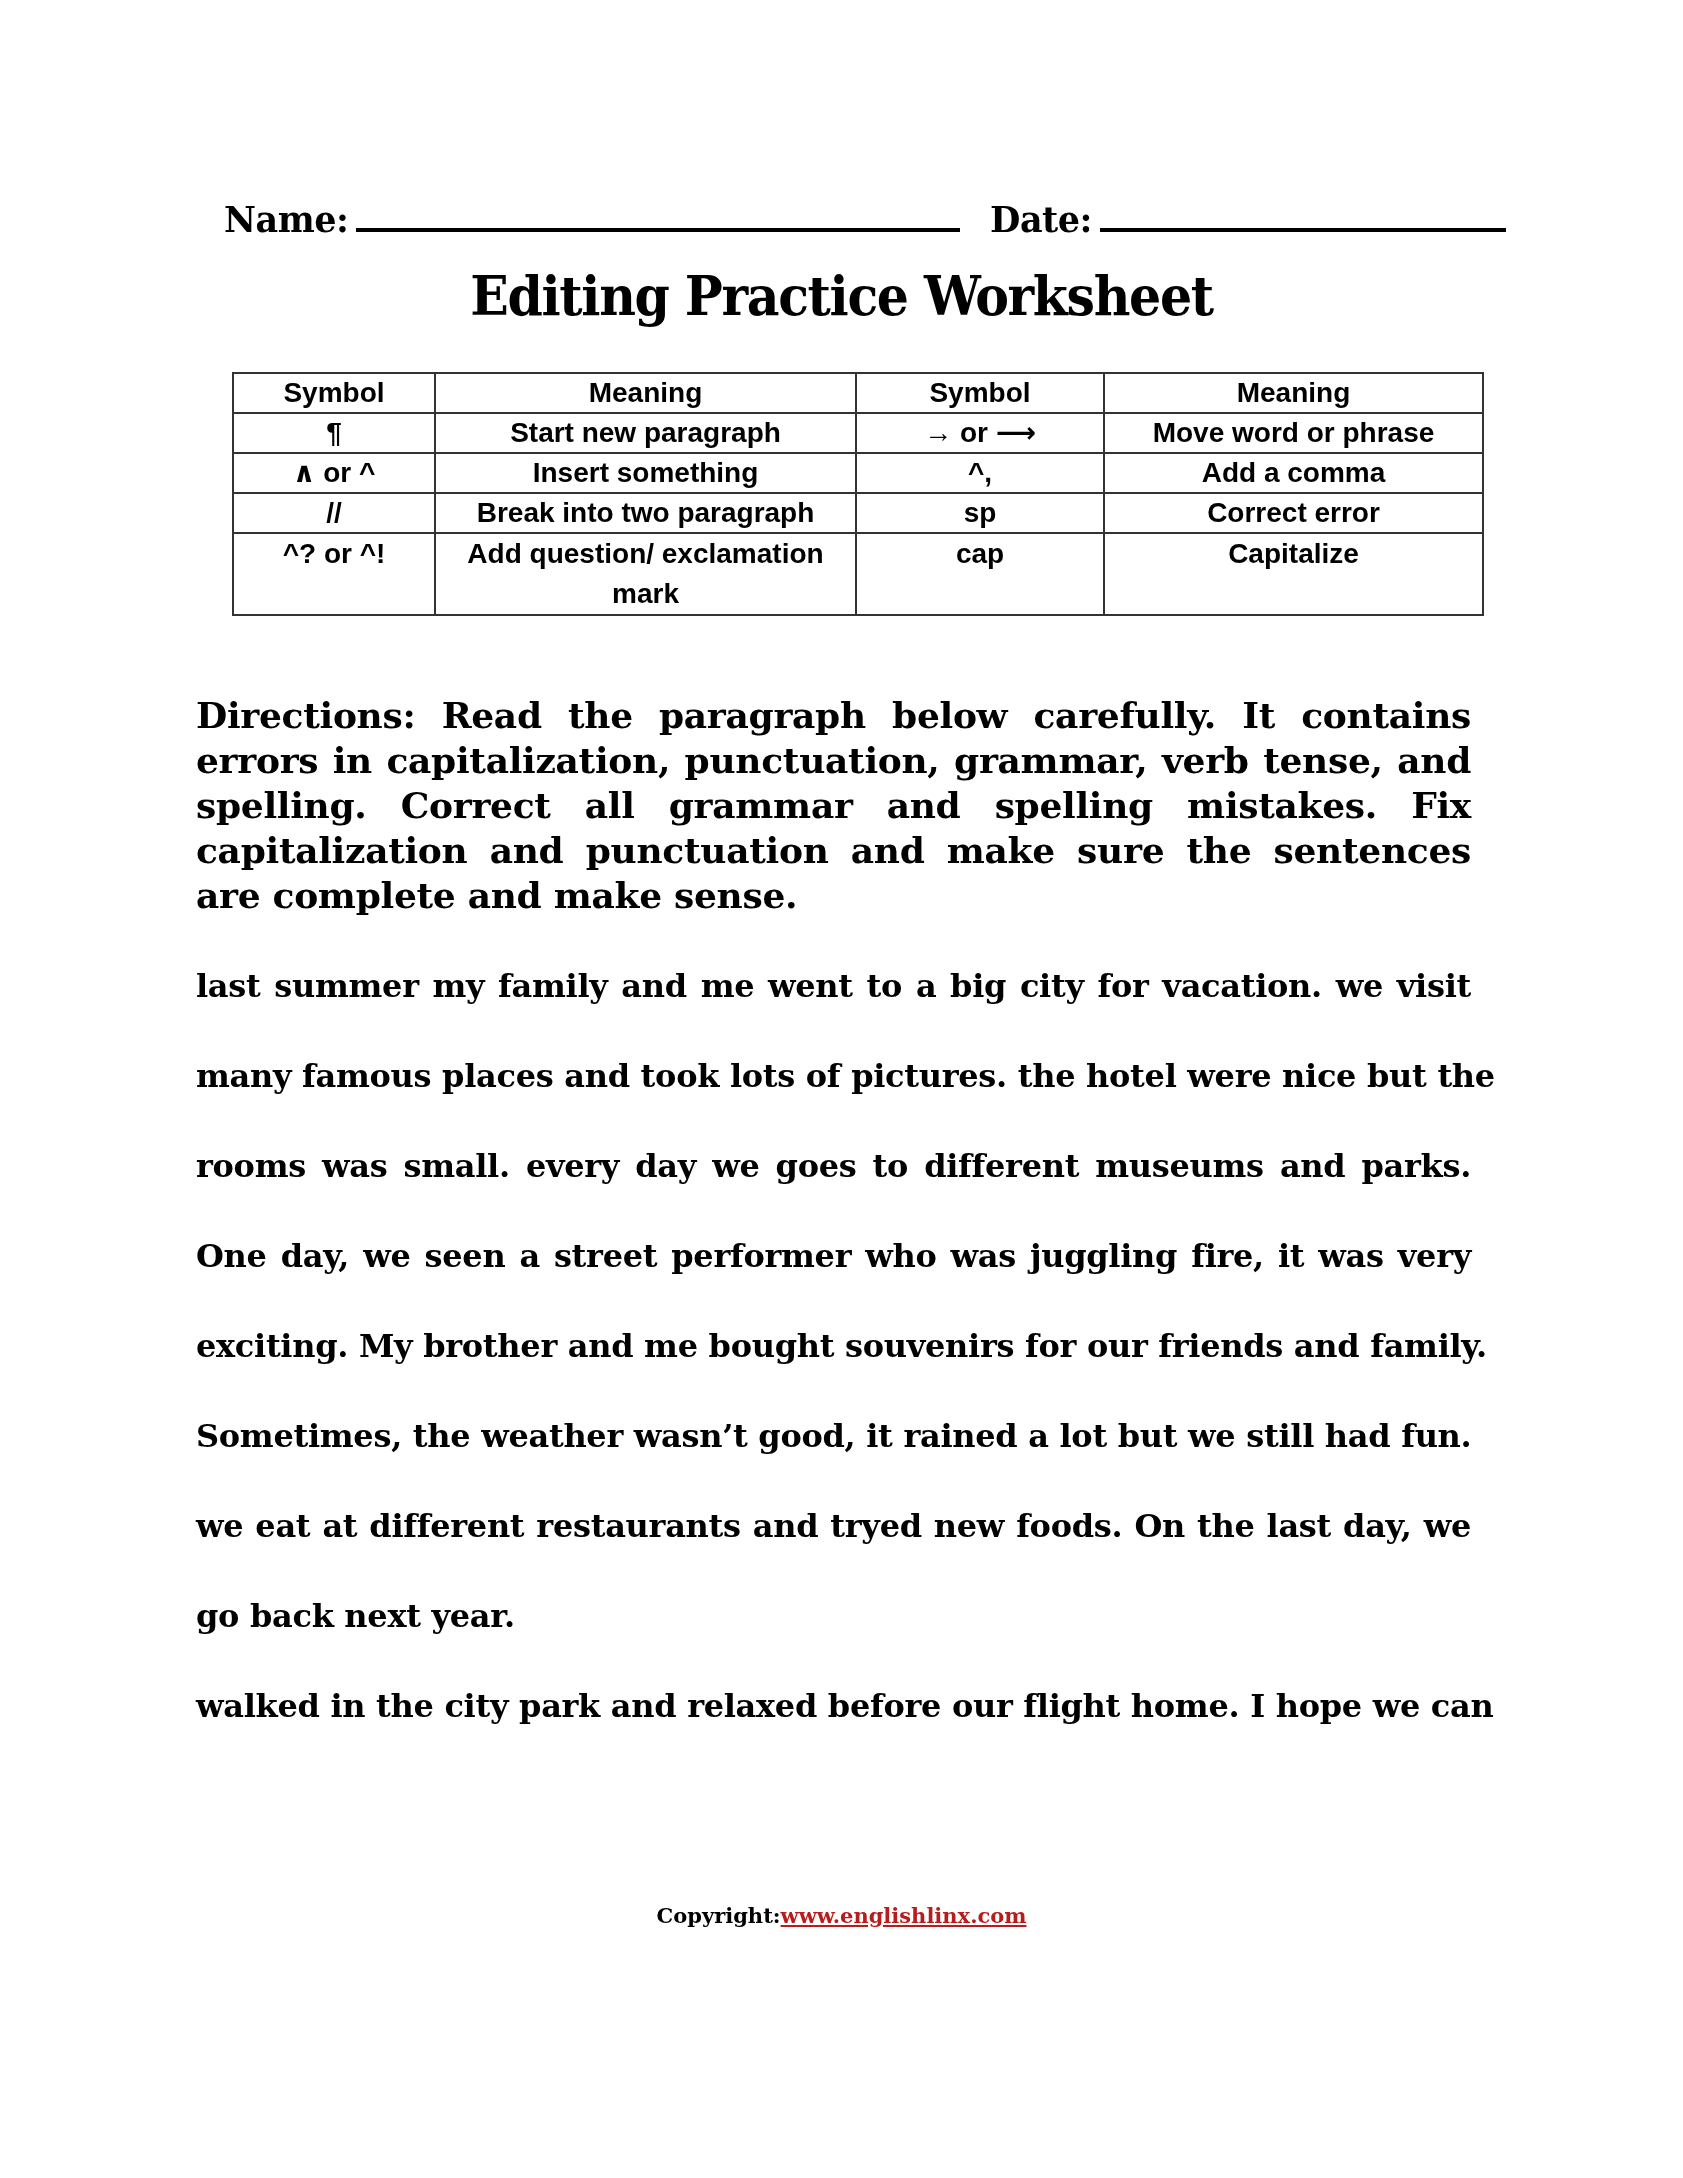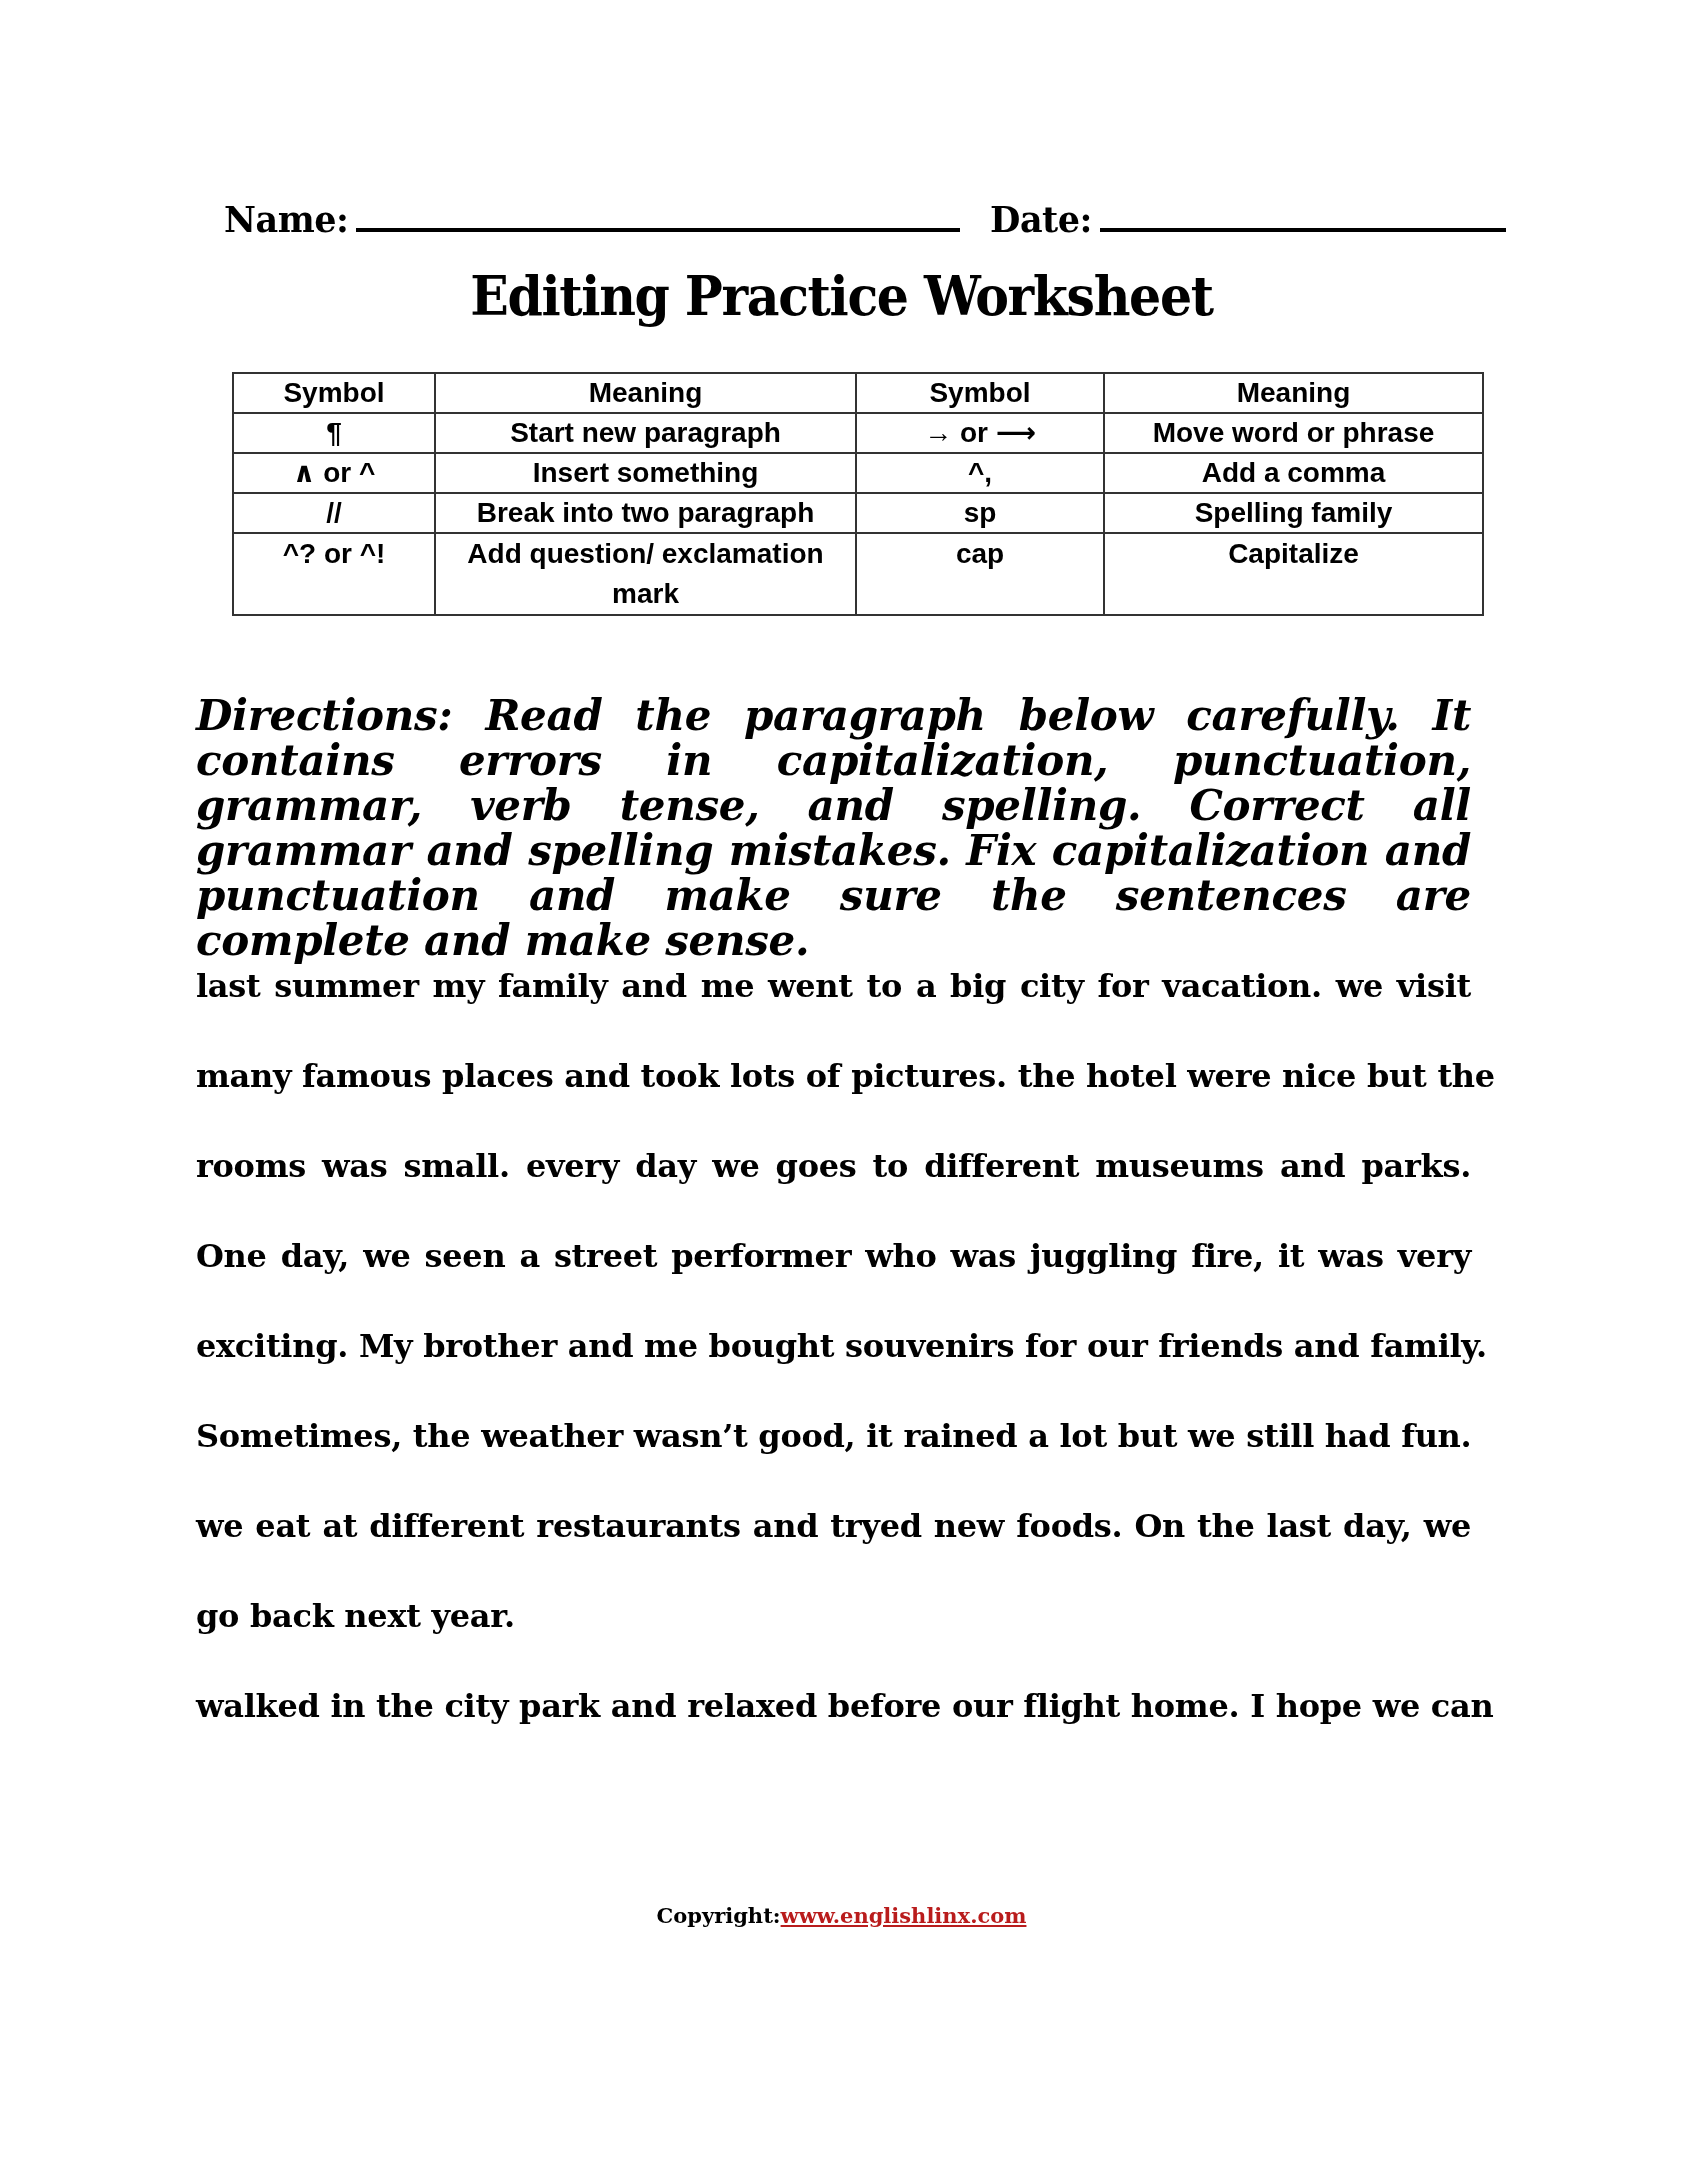--- a/index.html
+++ b/index.html
@@ -28,21 +28,21 @@
     border-collapse: collapse; font-size: 28px; table-layout: fixed;
   }
   table.symbols td, table.symbols th {
     border: 2px solid #333; text-align: center; vertical-align: top;
     height: 38px; line-height: 38px; padding: 0 4px; font-weight: bold;
   }
   table.symbols tr.tall td { height: 79px; line-height: 40px; }
 
   .directions {
     position: absolute; left: 196px; top: 693px; width: 1275px;
-    font-size: 42px; line-height: 45px; text-align: justify; letter-spacing: -0.3px; font-style: italic;
+    font-size: 36px; line-height: 45px; text-align: justify; letter-spacing: -0.3px;
   }
 
   .story {
     position: absolute; left: 196px; top: 941px; width: 1275px;
     font-size: 32px; line-height: 90px; text-align: justify; letter-spacing: -0.3px;
   }
   .story .line { display: block; text-align: justify; text-align-last: justify; height: 90px; white-space: nowrap; }
   .story .line.last { text-align-last: left; }
 
   .footer {
@@ -84,21 +84,21 @@
   <tr>
     <td>∧ or ^</td>
     <td>Insert something</td>
     <td>^,</td>
     <td>Add a comma</td>
   </tr>
   <tr>
     <td>//</td>
     <td>Break into two paragraph</td>
     <td>sp</td>
-    <td>Spelling family</td>
+    <td>Correct error</td>
   </tr>
   <tr class="tall">
     <td>^? or ^!</td>
     <td>Add question/ exclamation mark</td>
     <td>cap</td>
     <td>Capitalize</td>
   </tr>
 </tbody>
   </table>
 

